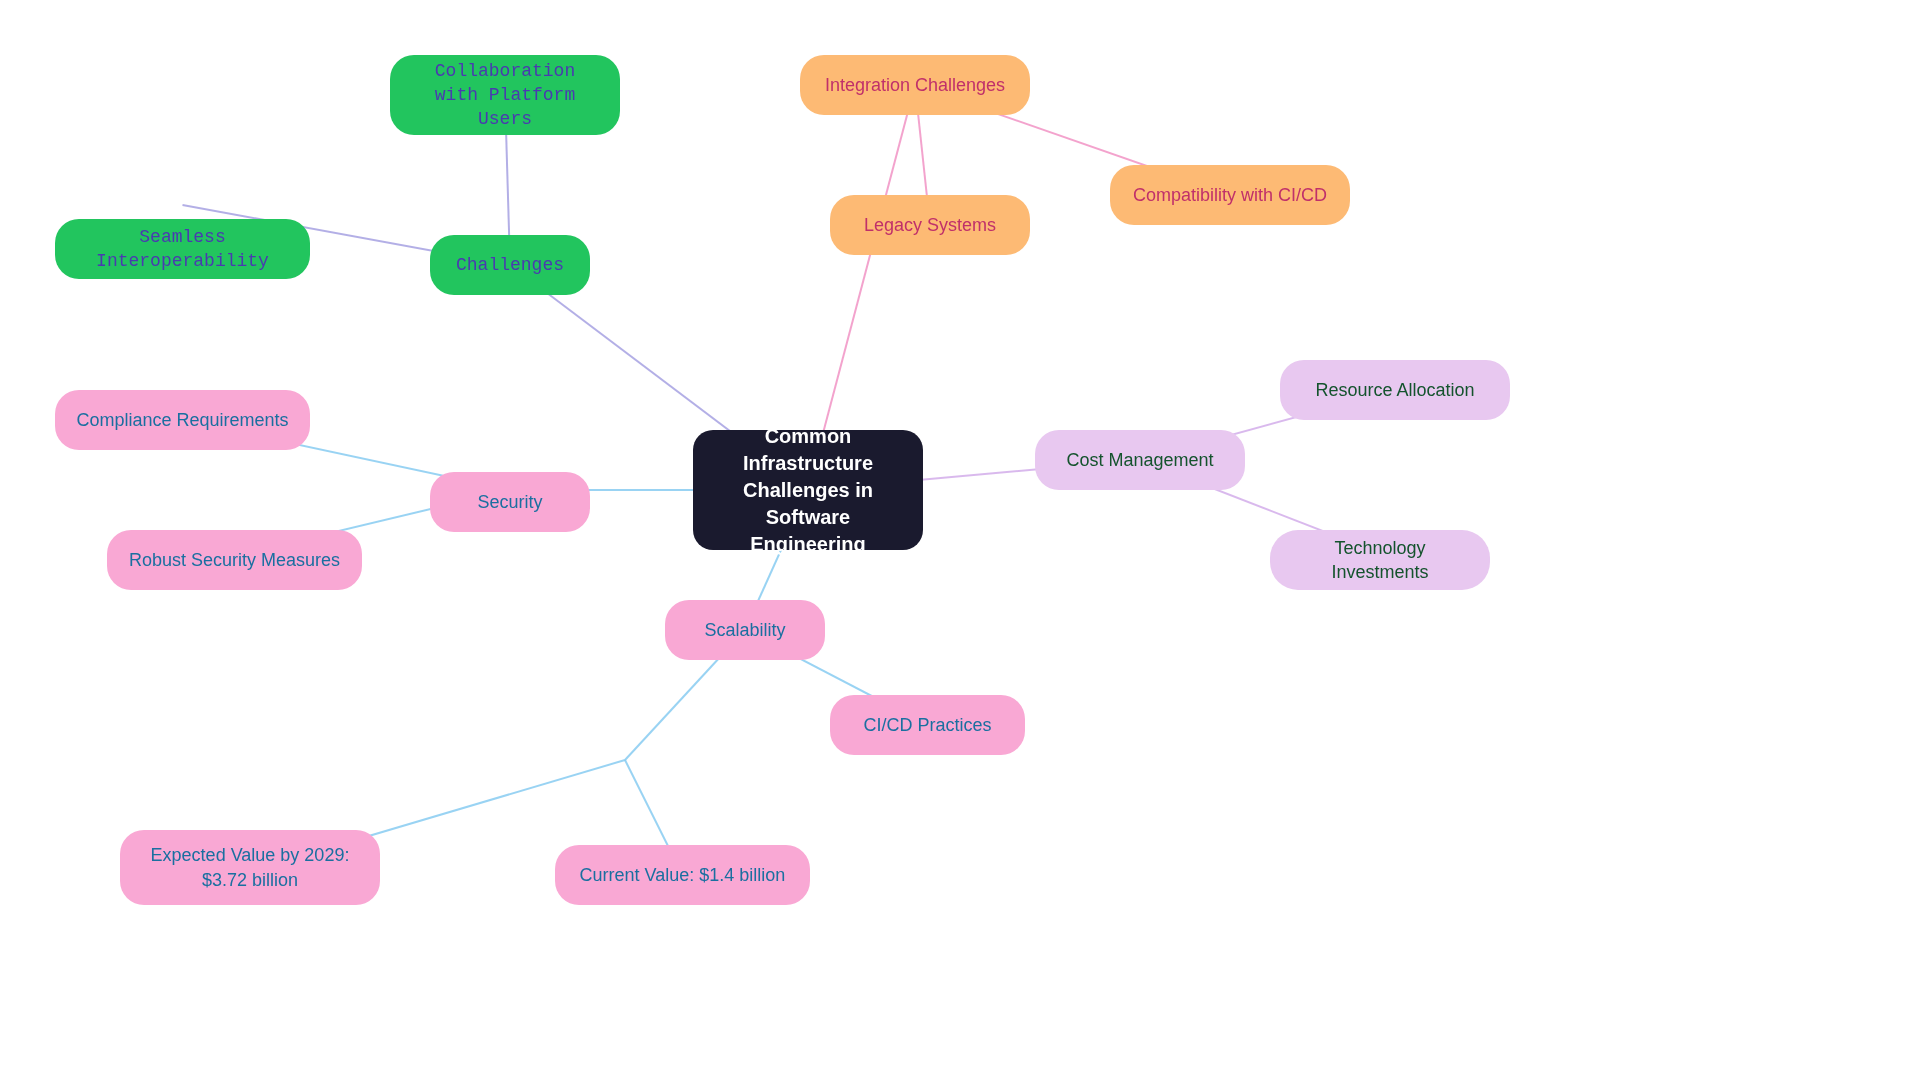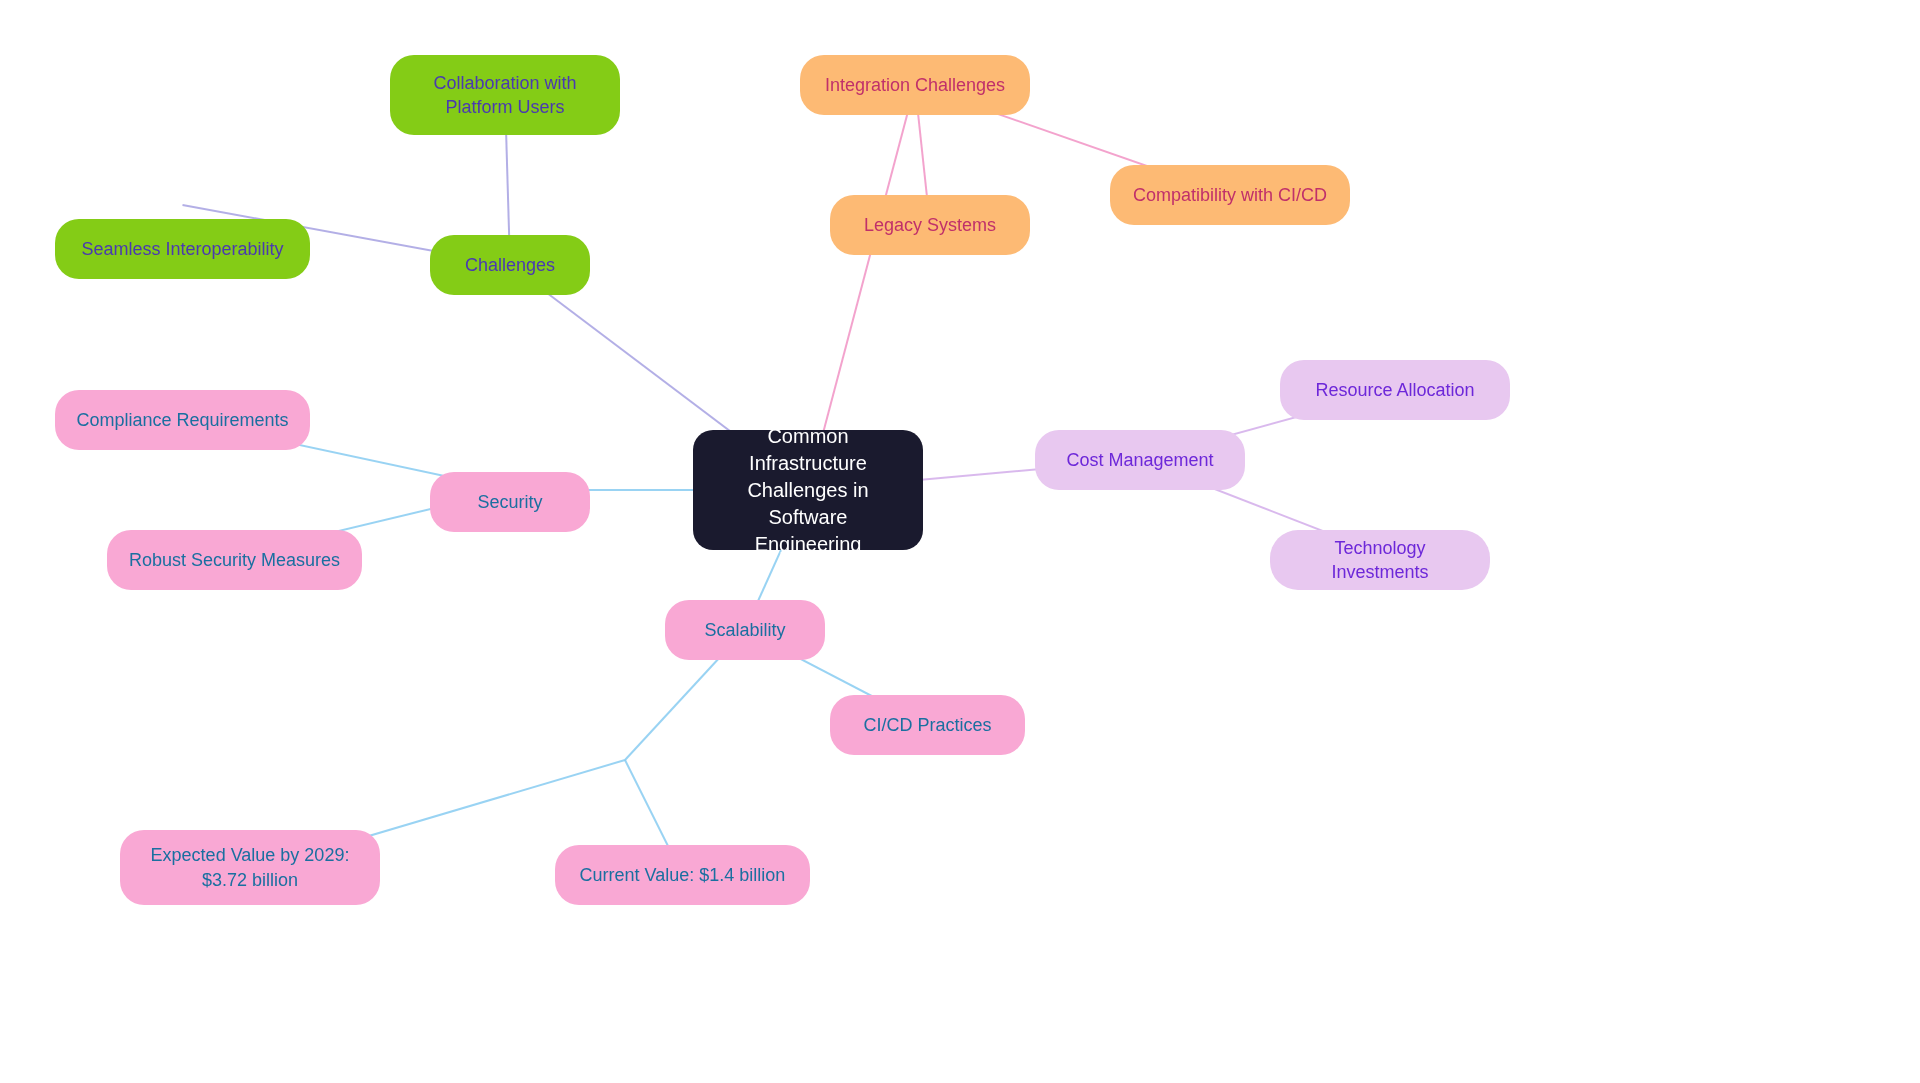--- a/index.html
+++ b/index.html
@@ -29,42 +29,43 @@
       z-index: 1;
       padding: 12px 20px;
       font-size: 18px;
       line-height: 1.35;
     }
     .node-center {
       background: #1a1a2e;
       color: #ffffff;
       border-radius: 20px;
       font-size: 20px;
-      font-weight: 400;
+      font-weight: 700;
       width: 230px;
       height: 120px;
     }
     .node-purple {
-      background: #84cc16;
+      background: #22c55e;
       color: #4a3ab0;
       border: none;
+      font-family: Liberation Mono, monospace;
     }
     .node-pink {
       background: #fdba74;
       color: #c0306a;
       border: none;
     }
     .node-blue {
       background: #f9a8d4;
       color: #1a6fa0;
       border: none;
     }
     .node-lavender {
       background: #e8c8f0;
-      color: #6d28d9;
+      color: #14532d;
       border: none;
     }
   </style>
 </head>
 <body>
 
 <svg id="connections">
     <line x1="808" y1="490" x2="510" y2="265" stroke="#a09be0" stroke-width="2" stroke-opacity="0.8"></line>
     <line x1="510" y1="265" x2="505" y2="95" stroke="#a09be0" stroke-width="2" stroke-opacity="0.8"></line>
     <line x1="510" y1="265" x2="182.5" y2="205" stroke="#a09be0" stroke-width="2" stroke-opacity="0.8"></line>

